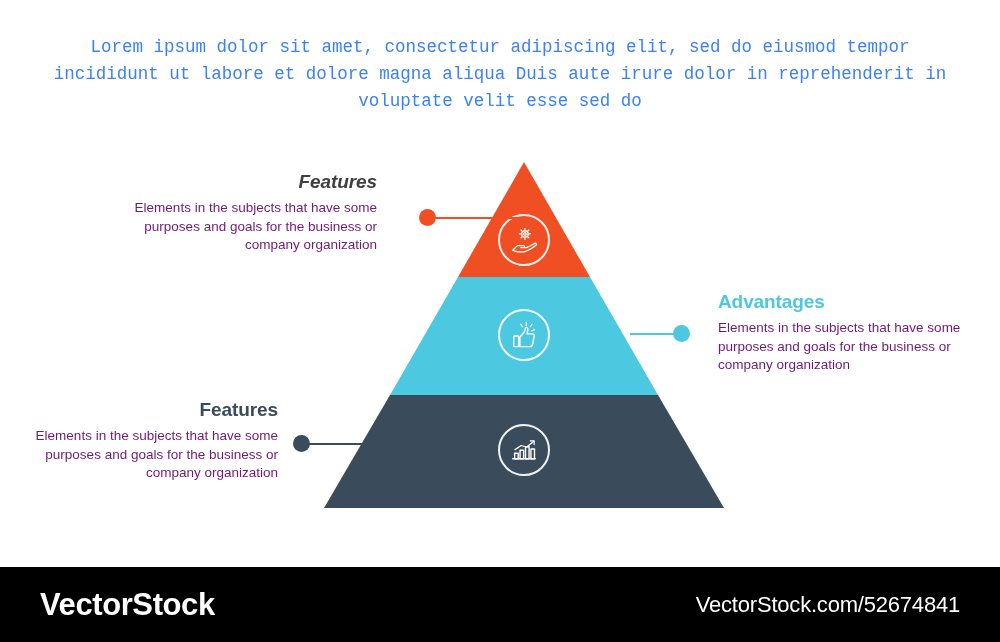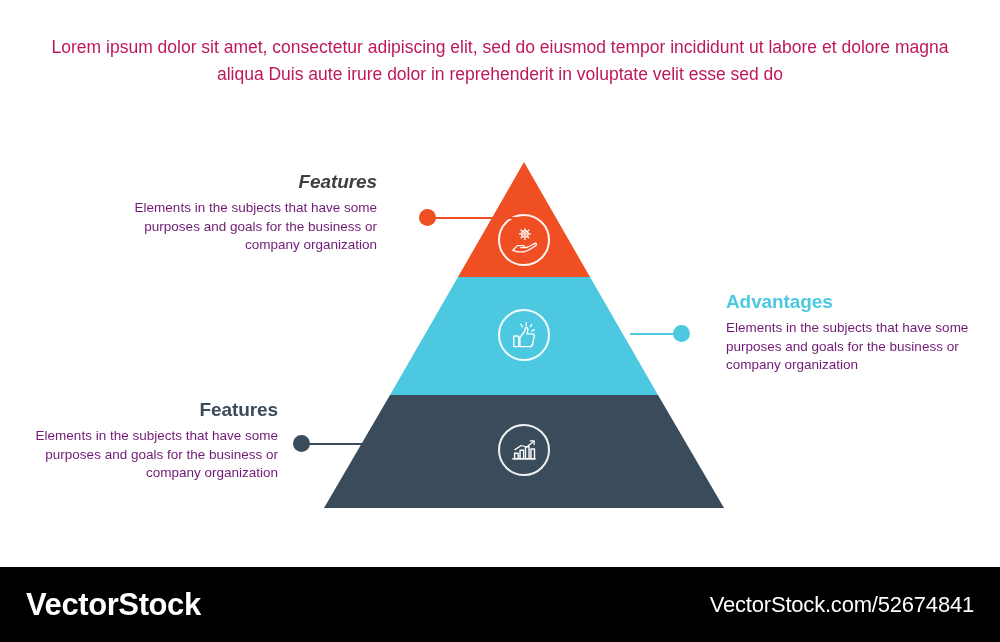--- a/index.html
+++ b/index.html
@@ -34,24 +34,24 @@
     font-size: 33px;
     font-weight: bold;
     letter-spacing: 0.5px;
     color: #3d3d3d;
     line-height: 44px;
   }
 
   #page-subtitle {
     margin: 12px auto 0 auto;
     width: 900px;
-    font-family: Liberation Sans, sans-serif;
+    font-family: Liberation Mono, monospace;
     font-size: 17.5px;
     font-weight: 400;
-    color: #be185d;
+    color: #3b82f6;
     line-height: 27px;
   }
 
   
   #pyramid-wrap {
     position: absolute;
     left: 324px;
     top: 160px;
     width: 400px;
     height: 350px;
@@ -107,21 +107,20 @@
     text-align: right;
     width: 260px;
   }
   #block-features .block-title { color: #404040; font-style: italic; }
 
   #block-advantages {
     left: 718px;
     top: 290px;
     text-align: left;
     width: 260px;
-    margin-left: 8px;
   }
   #block-advantages .block-title { color: #4cc8e0; }
 
   #block-benefits {
     left: 18px;
     top: 398px;
     text-align: right;
     width: 260px;
   }
   #block-benefits .block-title { color: #3a4c5c; }
@@ -169,21 +168,21 @@
   #footer-bar {
     position: absolute;
     left: 0;
     bottom: 0;
     width: 1000px;
     height: 75px;
     background: #000000;
     display: flex;
     align-items: center;
     justify-content: space-between;
-    padding: 0 26px;
+    padding: 0 40px;
   }
   #footer-brand {
     font-family: "Liberation Sans", sans-serif;
     font-size: 31px;
     font-weight: bold;
     color: #ffffff;
     letter-spacing: -0.4px;
   }
   #footer-url {
     font-family: "Liberation Sans", sans-serif;

